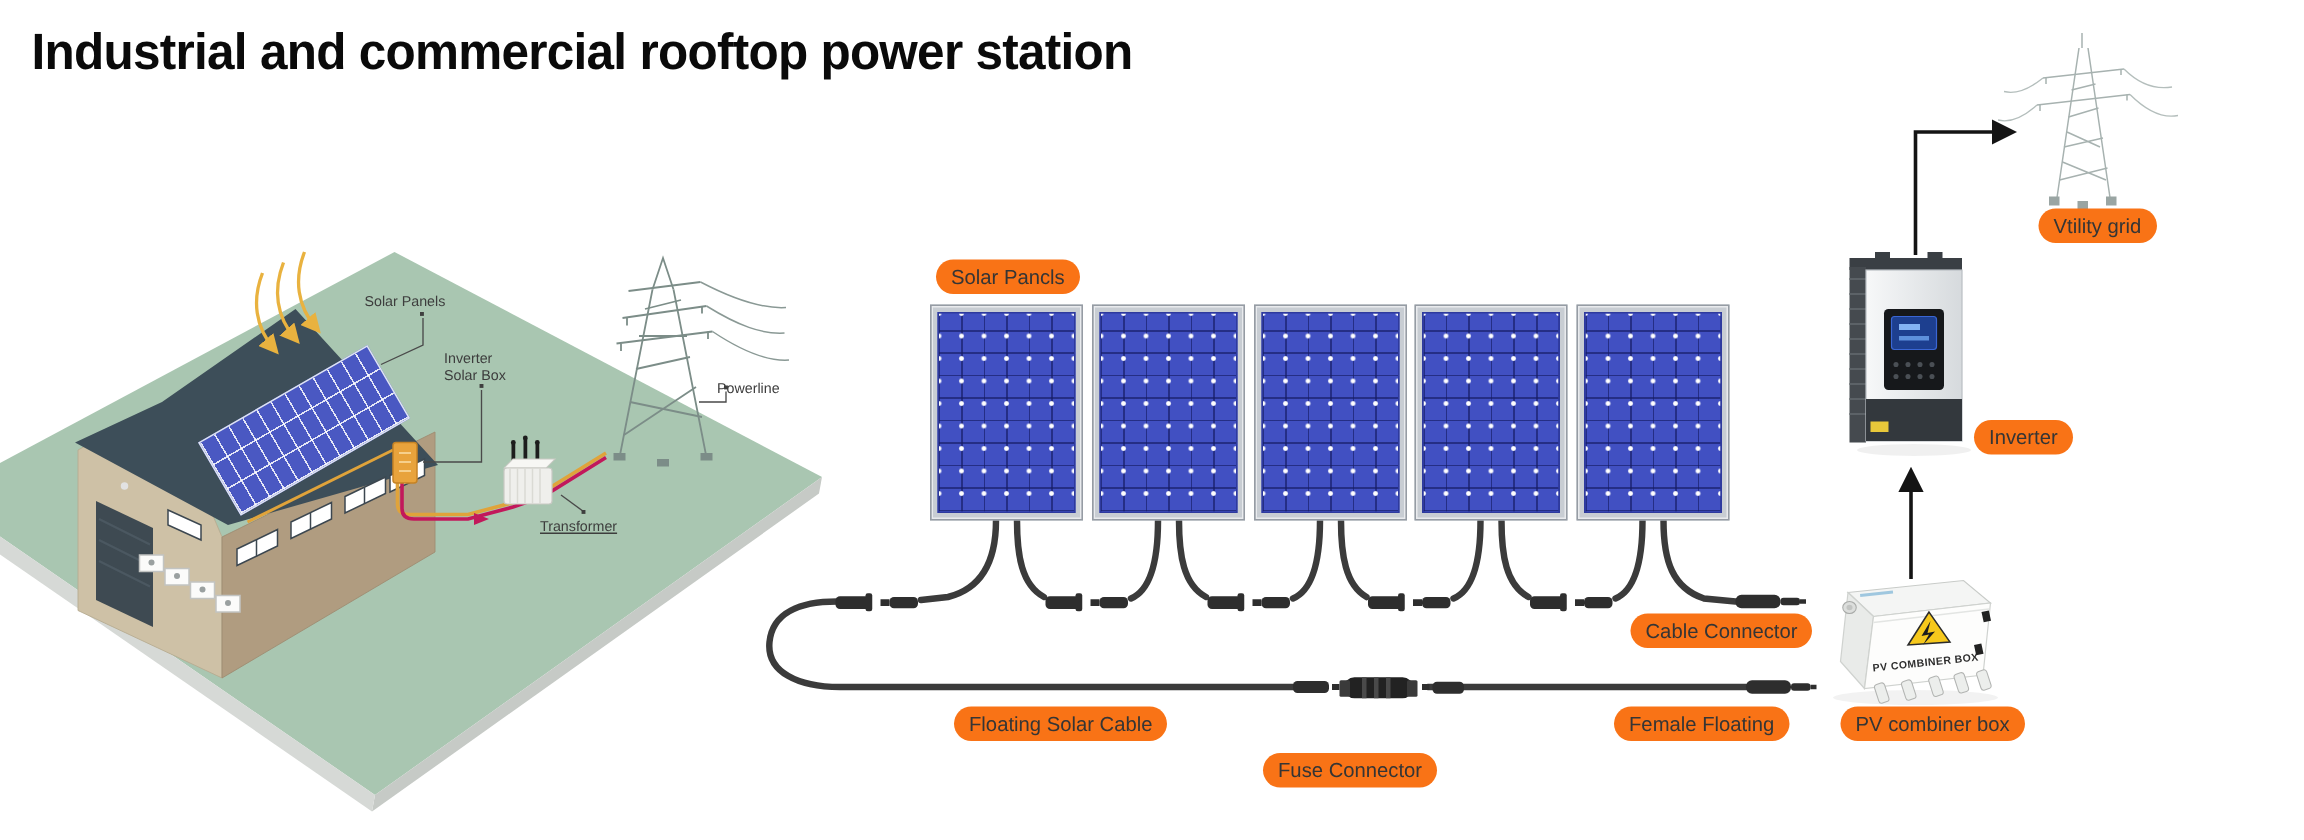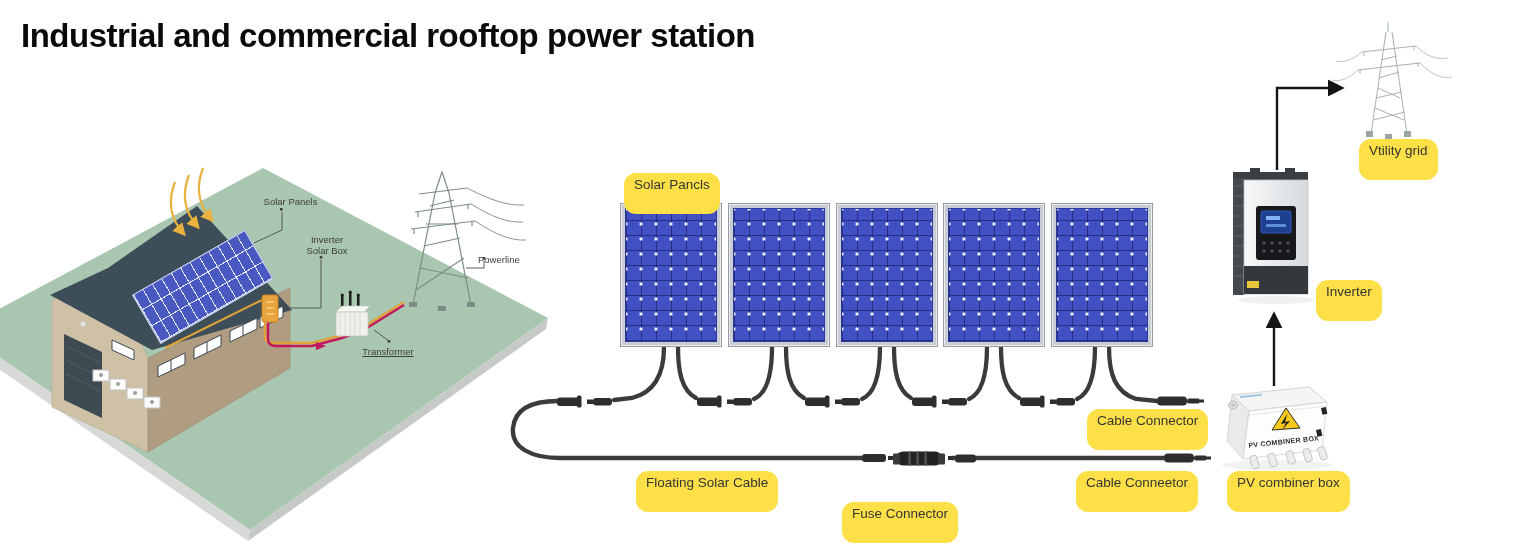--- a/index.html
+++ b/index.html
@@ -1,23 +1,23 @@
 <!DOCTYPE html>
 <html><head>
 <meta charset="utf-8">
 <style>
   html,body{margin:0;padding:0;background:#ffffff;}
   #canvas{position:relative;width:1536px;height:560px;background:#ffffff;overflow:hidden;
           font-family:"Liberation Sans",sans-serif;}
   #art{position:absolute;left:0;top:0;}
   .title{position:absolute;left:21px;top:16px;font-size:34px;font-weight:700;
          color:#0a0a0a;letter-spacing:-0.5px;transform:scaleX(.97);transform-origin:0 0;white-space:nowrap;}
-  .pill{position:absolute;height:41px;line-height:23px;padding:0 10px;border-radius:12px;
-        background:#fde047;color:#353535;font-size:13.5px;white-space:nowrap;}
-  .scene-label{position:absolute;font-size:9.5px;color:#3d3d3d;text-align:center;line-height:11px;white-space:nowrap;}
+  .pill{position:absolute;height:23px;line-height:23px;padding:0 10px;border-radius:12px;
+        background:#f97316;color:#353535;font-size:13.5px;white-space:nowrap;}
+  .scene-label{position:absolute;font-size:9.5px;color:#3d3d3d;text-align:left;line-height:11px;white-space:nowrap;}
   
   .panel{position:absolute;top:203px;width:102px;height:144px;background:#c8cdd3;
          border:1px solid #969ca4;box-sizing:border-box;box-shadow:inset 0 0 0 1px #e9ebee;}
   .panel::after{content:"";position:absolute;inset:4px;background-color:#4150c2;border:1px solid #2e3a9e;
     background-image:
       radial-gradient(circle,#ffffff 1.2px,rgba(255,255,255,0) 2px),
       repeating-linear-gradient(90deg,rgba(22,28,100,.65) 0 1px,transparent 1px 15px),
       repeating-linear-gradient(0deg,rgba(22,28,100,.65) 0 1px,transparent 1px 15px);
     background-size:15px 15px,auto,auto;
     background-position:-7.5px -7.5px,0 0,0 0;}
@@ -302,18 +302,18 @@
     <div>Inverter</div>
     <div>Solar Box</div>
   </div>
   <div class="scene-label" style="left:478px;top:254px;">Powerline</div>
   <div class="scene-label" style="left:360px;top:346px;width:56px;text-decoration:underline;">Transformer</div>
 
   <div class="pill" style="left:624px;top:173px;">Solar Pancls</div>
   <div class="pill" style="left:1087px;top:409px;">Cable Connector</div>
   <div class="pill" style="left:636px;top:471px;">Floating Solar Cable</div>
   <div class="pill" style="left:842px;top:471px;margin-top:31px;">Fuse Connector</div>
-  <div class="pill" style="left:1076px;top:471px;">Cable Conneetor</div>
+  <div class="pill" style="left:1076px;top:471px;">Female Floating</div>
   <div class="pill" style="left:1227px;top:471px;">PV combiner box</div>
   <div class="pill" style="left:1316px;top:280px;">Inverter</div>
   <div class="pill" style="left:1359px;top:139px;">Vtility grid</div>
 
 </div>
 
 </body></html>

